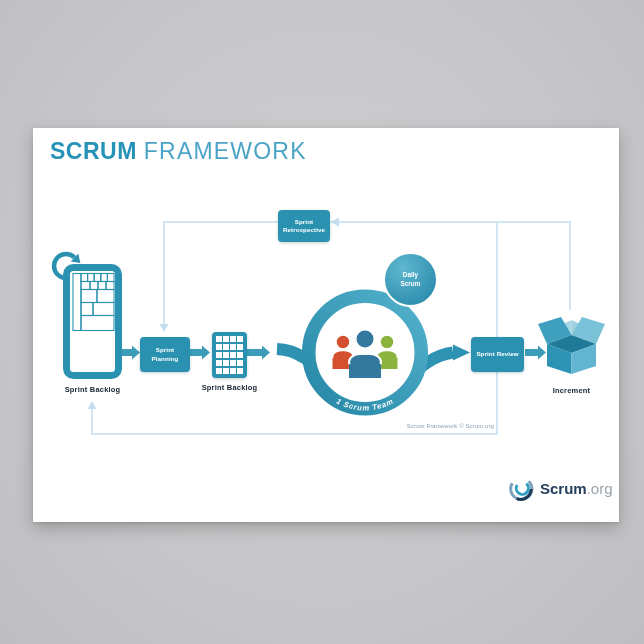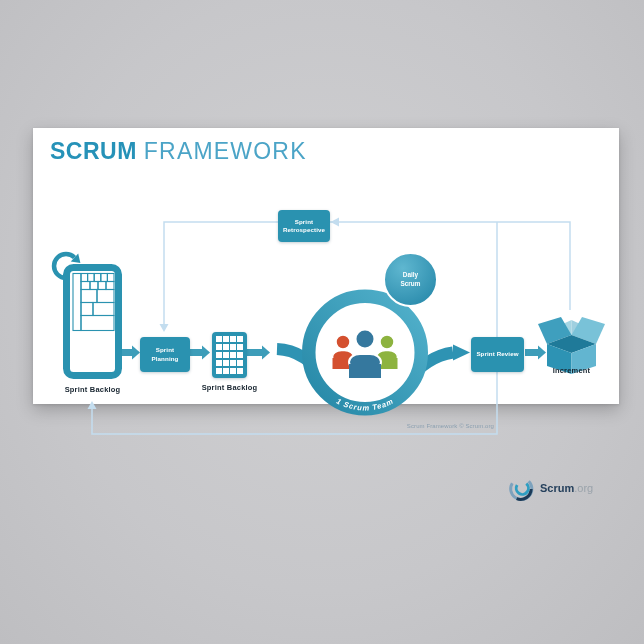--- a/index.html
+++ b/index.html
@@ -2,21 +2,21 @@
 <html><head>
 <meta charset="utf-8">
 <style>
   html,body{margin:0;padding:0;}
   body{
     width:644px;height:644px;overflow:hidden;position:relative;
     background:radial-gradient(ellipse at 50% 45%, #d0d0d2 0%, #c7c7ca 60%, #bebec1 100%);
     font-family:"Liberation Sans", sans-serif;
   }
   .poster{
-    position:absolute;left:33px;top:128px;width:586px;height:276px;
+    position:absolute;left:33px;top:128px;width:586px;height:394px;
     background:#ffffff;box-shadow:0 6px 16px rgba(0,0,0,.22), 0 1px 3px rgba(0,0,0,.12);
   }
   .title{position:absolute;left:17px;top:10px;font-size:23px;white-space:nowrap;}
   .title .t1{font-weight:bold;color:#2692b8;letter-spacing:.5px;}
   .title .t2{font-weight:400;color:#4ba4c7;letter-spacing:1.2px;margin-left:7px;}
   .svg-layer{position:absolute;left:0;top:0;width:586px;height:394px;z-index:1;}
   .node{
     position:absolute;z-index:2;background:#2a92b0;border-radius:4px;
     display:flex;align-items:center;justify-content:center;text-align:center;
     color:#fff;font-weight:bold;font-size:6.2px;line-height:1.3;letter-spacing:.1px;
@@ -43,28 +43,28 @@
     width:100%;height:100%;display:grid;
     grid-template-columns:repeat(4,1fr);grid-template-rows:repeat(5,1fr);gap:1.5px;
   }
   .sbacklog .grid div{background:#fff;}
   .iconlabel{
     position:absolute;z-index:2;text-align:center;color:#17242f;
     font-weight:bold;font-size:7.5px;line-height:1.2;letter-spacing:.2px;
   }
   .lbl-pb{left:29px;top:257px;width:61px;}
   .lbl-sb{left:166px;top:255px;width:61px;text-align:center;}
-  .lbl-inc{left:508px;top:238px;width:61px;}
+  .lbl-inc{left:508px;top:258px;width:61px;}
   .credit{
     position:absolute;z-index:2;left:330px;top:295px;width:131px;text-align:right;
     font-size:6px;color:#8ca0b0;letter-spacing:.1px;
   }
   .brand{position:absolute;z-index:2;left:473px;top:345px;height:30px;display:flex;align-items:center;}
   .brand .mark{width:29px;height:29px;margin-right:5px;}
-  .brand .word{font-size:11px;}
+  .brand .word{font-size:15px;}
   .brand .word b{color:#25405c;font-weight:bold;}
   .brand .word i{font-style:normal;color:#9aa3ab;}
 </style>
 </head>
 <body>
 
 <div class="poster">
 
   <div class="title">
     <span class="t1">SCRUM</span><span class="t2">FRAMEWORK</span>

